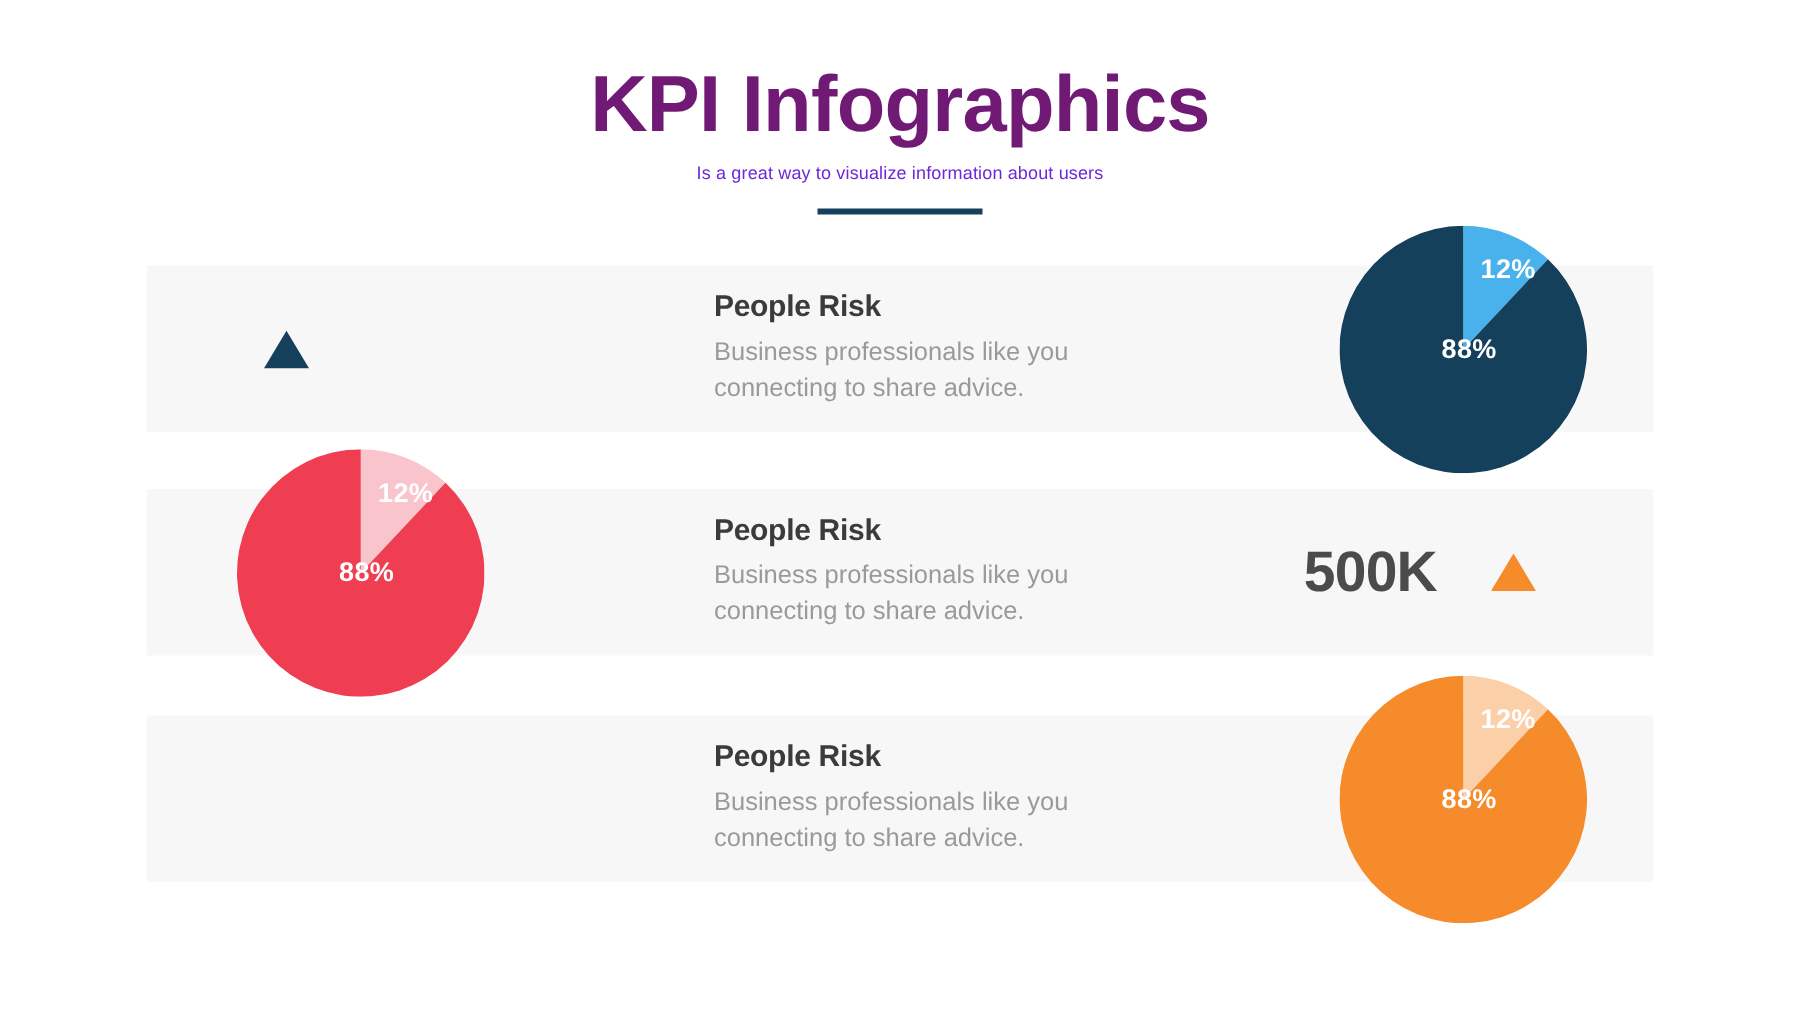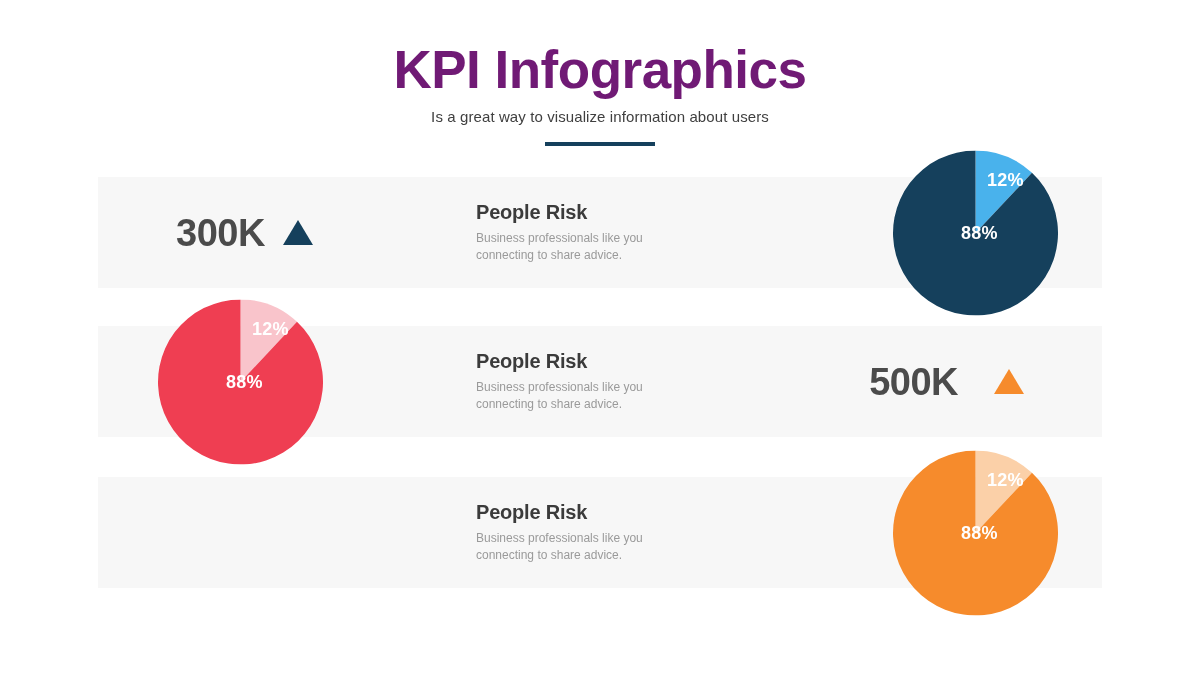--- a/index.html
+++ b/index.html
@@ -25,22 +25,22 @@
   }
   .title {
     font-size: 53px;
     font-weight: bold;
     color: #701a75;
     letter-spacing: -0.5px;
     line-height: 1.05;
     margin: 0;
   }
   .subtitle {
-    font-size: 15px;
-    color: #404040;
+    font-size: 12px;
+    color: #6d28d9;
     margin: 10px 0 0 0;
     letter-spacing: 0.1px;
   }
   .title-rule {
     width: 110px;
     height: 4px;
     background: #15405c;
     margin: 17px auto 0 auto;
   }
 
@@ -91,21 +91,21 @@
     width: 330px;
   }
   .desc-title {
     font-size: 20px;
     font-weight: bold;
     color: #3b3b3b;
     margin: 0 0 6px 0;
     letter-spacing: -0.2px;
   }
   .desc-body {
-    font-size: 12px;
+    font-size: 17px;
     color: #9a9a9a;
     line-height: 1.45;
     margin: 0;
   }
 
   
   .pie-wrap {
     position: absolute;
     top: 50%;
   }
@@ -132,21 +132,20 @@
 <body>
 
 <div class="header">
   <h1 class="title">KPI Infographics</h1>
   <p class="subtitle">Is a great way to visualize information about users</p>
   <div class="title-rule"></div>
 </div>
 
 <div class="row" id="row-1">
   <div class="kpi-block kpi-left">
-    <span class="kpi-number">300K</span>
     <span class="kpi-tri" style="border-bottom-color: rgb(21, 64, 92);"></span>
   </div>
 
   <div class="desc">
     <p class="desc-title">People Risk</p>
     <p class="desc-body">
       <span>Business professionals like you</span><br>
       <span>connecting to share advice.</span>
     </p>
   </div>

